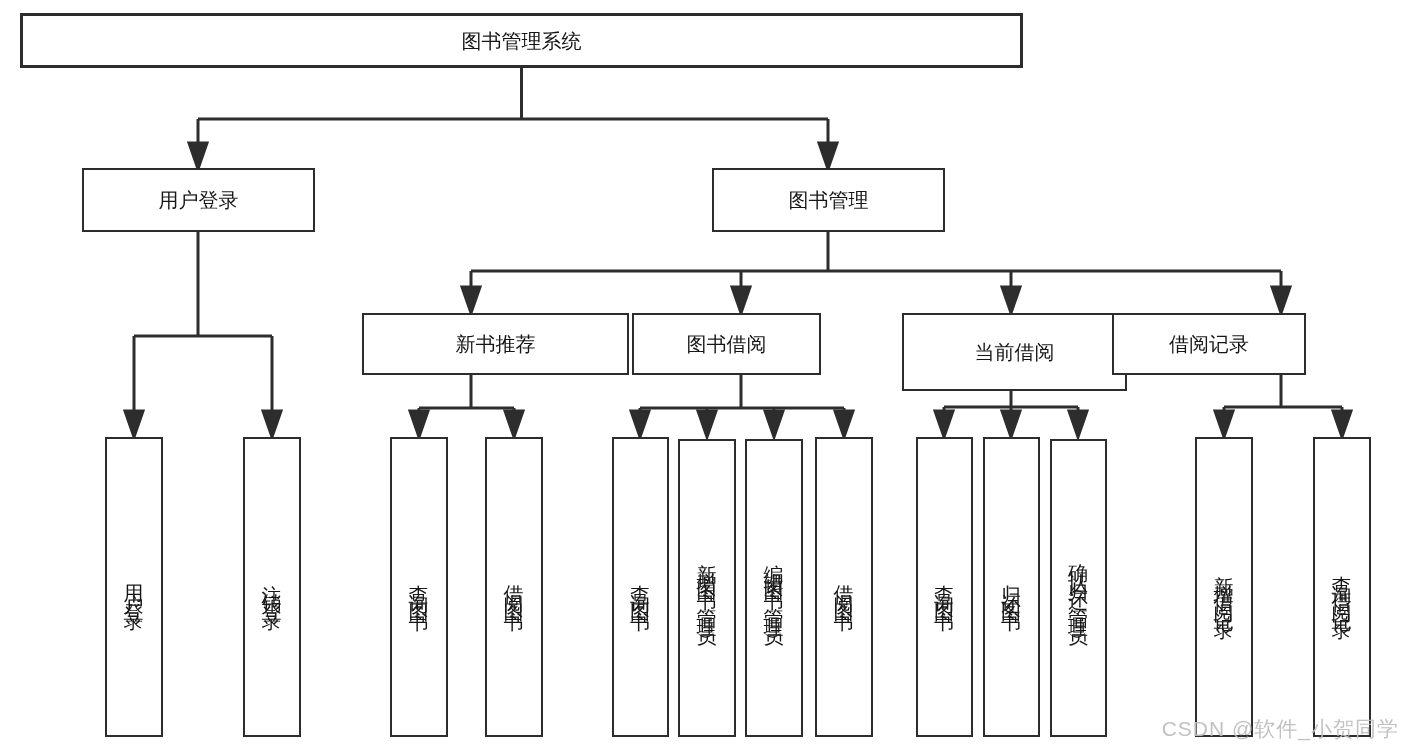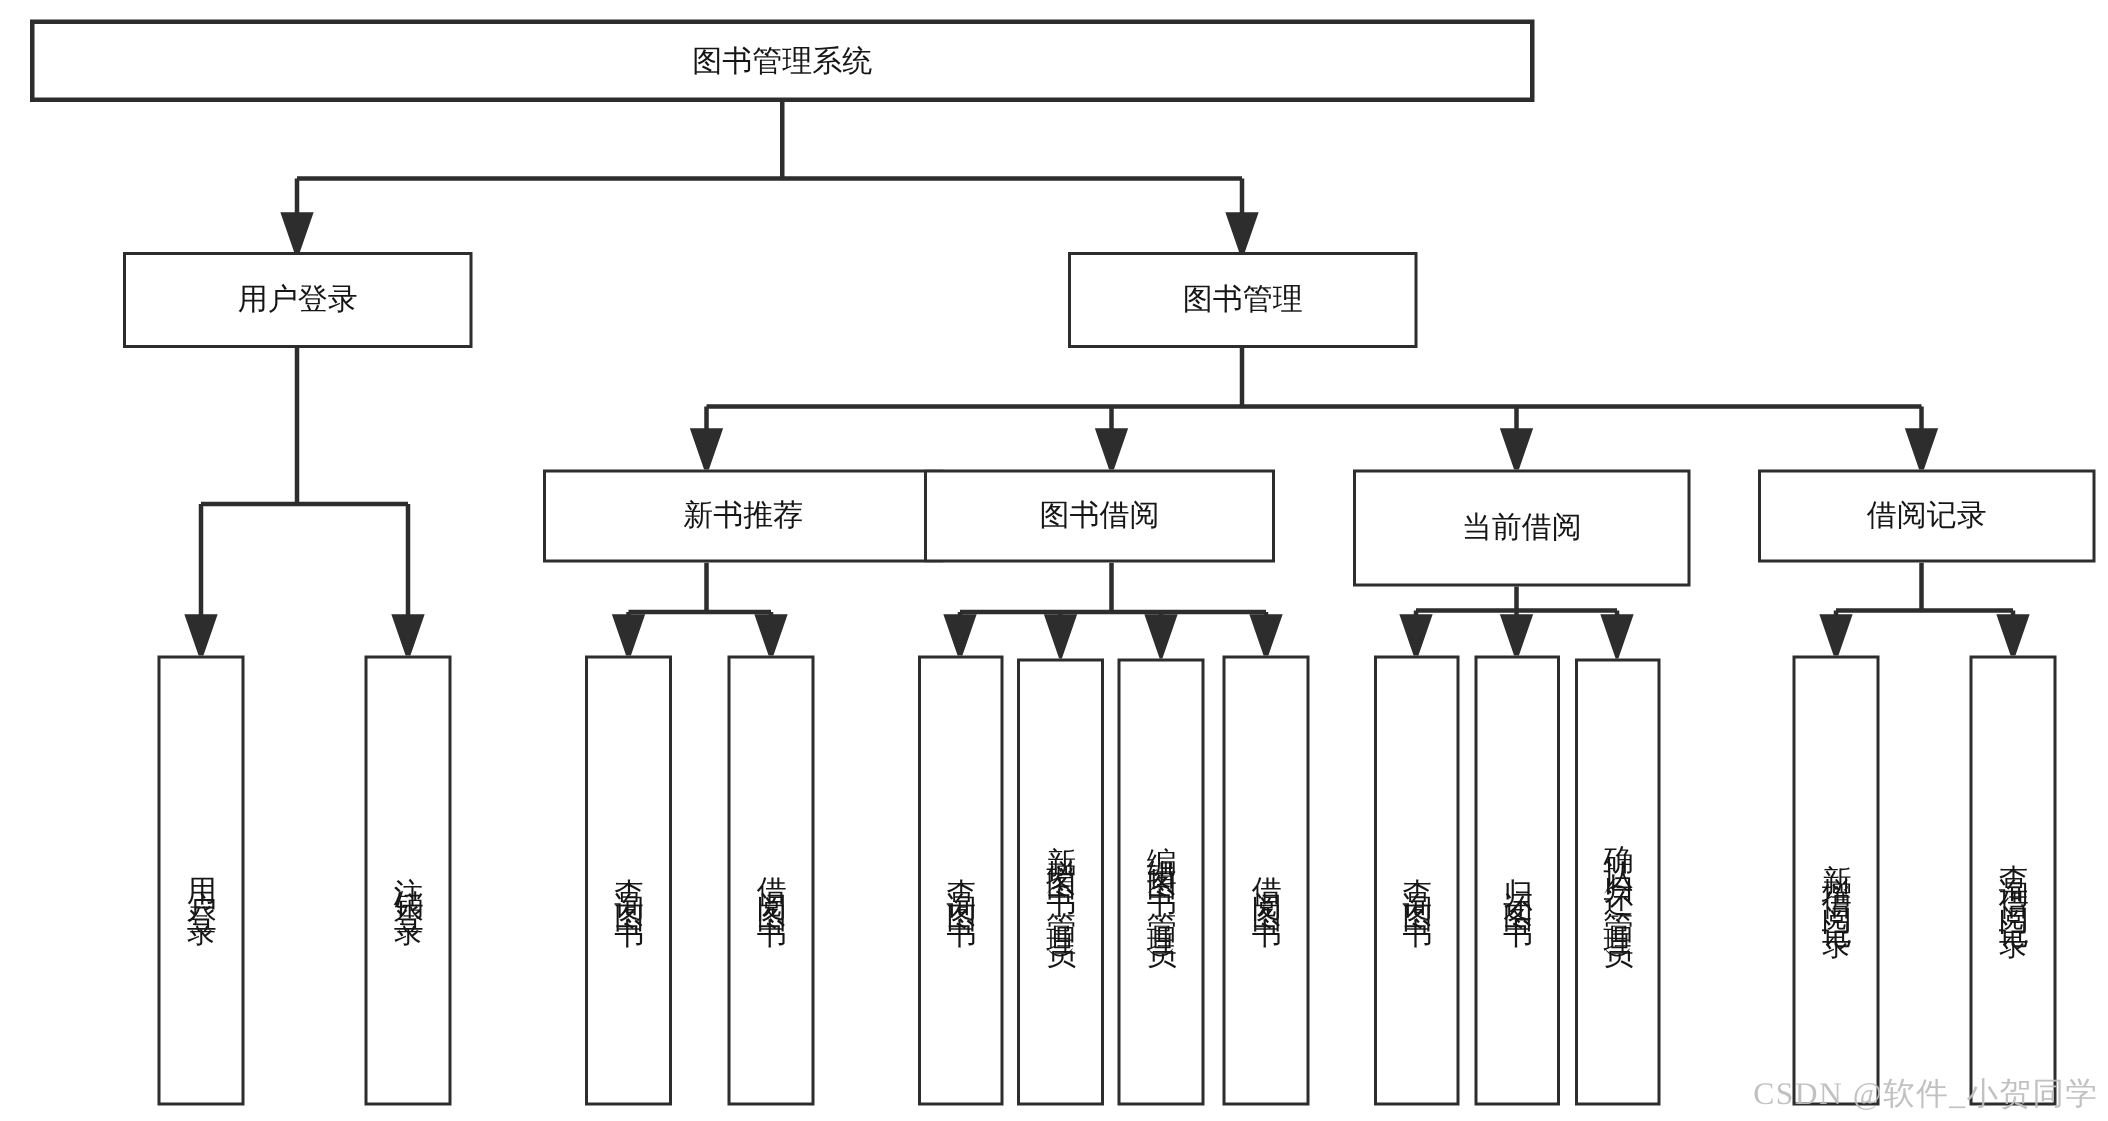--- a/index.html
+++ b/index.html
@@ -1,18 +1,18 @@
 <!DOCTYPE html>
 <html><head>
 <meta charset="utf-8">
 <style>
   html,body { margin:0; padding:0; background:#ffffff; }
   .canvas {
     position:relative; width:1405px; height:747px; background:#ffffff;
-    font-family:Liberation Serif, serif;
+    font-family:Liberation Sans, sans-serif;
     color:#161616; overflow:hidden;border-radius:23px;
   }
   .connectors { position:absolute; left:0; top:0; width:1405px; height:747px; }
   .box {
     position:absolute; box-sizing:border-box; background:#ffffff;
     border:2.5px solid #2d2d2d;
     display:flex; align-items:center; justify-content:center;
     font-size:20px; line-height:1; color:#161616; z-index:2;
   }
   .box.root { border-width:3px; }
@@ -82,27 +82,27 @@
   <div class="box" style="left:82px;top:168px;width:233px;height:64px">
     <span>用户登录</span>
   </div>
   <div class="box" style="left:712px;top:168px;width:233px;height:64px">
     <span>图书管理</span>
   </div>
 
   <div class="box" style="left:362px;top:313px;width:267px;height:62px">
     <span>新书推荐</span>
   </div>
-  <div class="box" style="left:616px;top:313px;width:234px;height:62px">
+  <div class="box" style="left:632px;top:313px;width:189px;height:62px">
     <span>图书借阅</span>
   </div>
   <div class="box" style="left:902px;top:313px;width:225px;height:78px">
     <span>当前借阅</span>
   </div>
-  <div class="box" style="left:1172px;top:313px;width:225px;height:62px">
+  <div class="box" style="left:1112px;top:313px;width:194px;height:62px">
     <span>借阅记录</span>
   </div>
 
   <div class="box vbox" style="left:105px;top:437px;width:58px;height:300px">
     <span class="vtext">用户登录</span>
   </div>
   <div class="box vbox" style="left:243px;top:437px;width:58px;height:300px">
     <span class="vtext">注销登录</span>
   </div>
 

